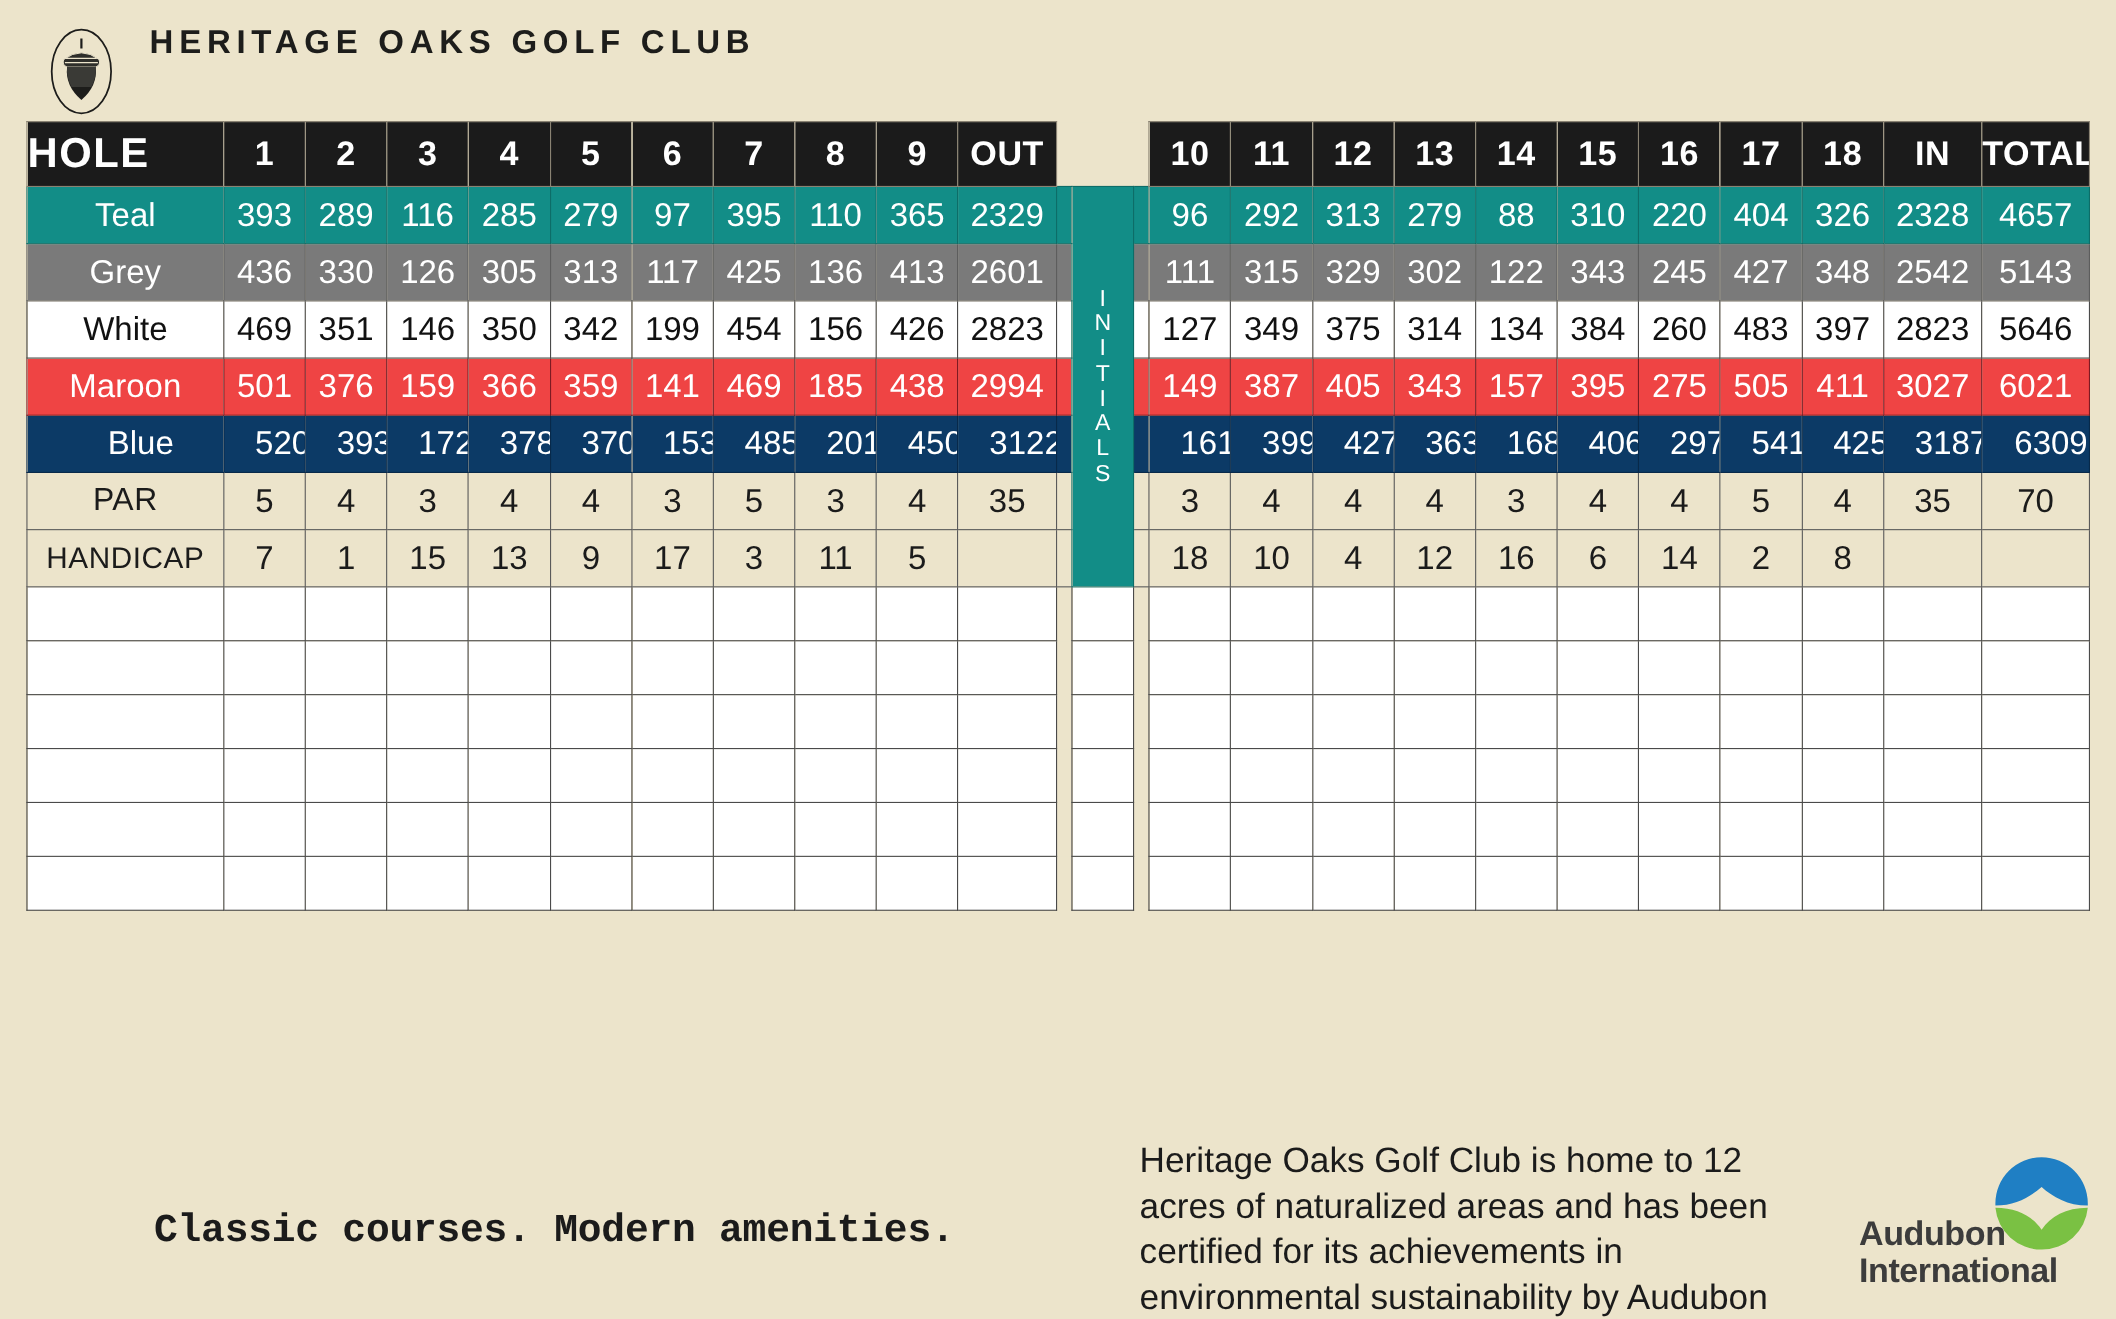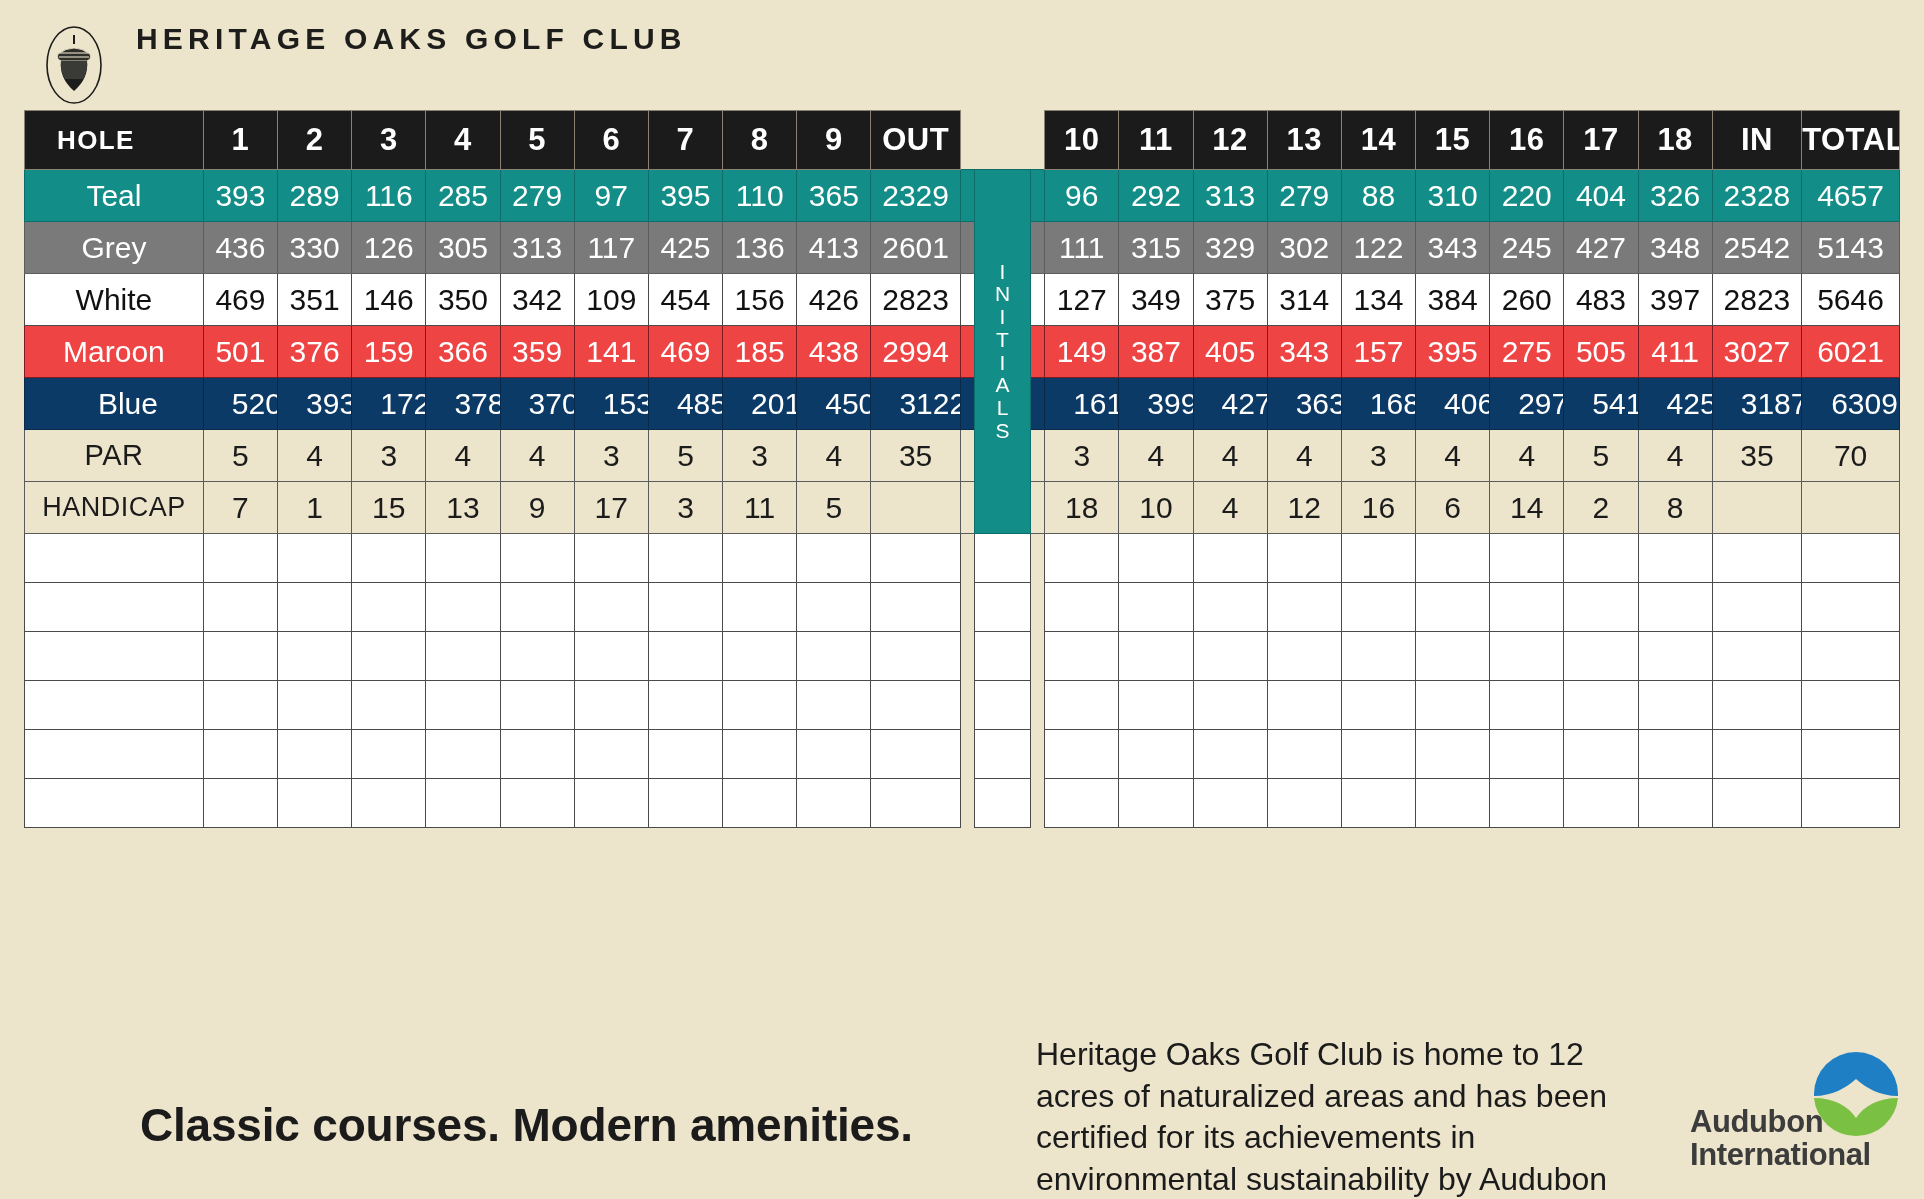--- a/index.html
+++ b/index.html
@@ -54,21 +54,21 @@
   col.c-init{width:55px;}
   col.c-gap{width:14px;}
   col.c-total{width:96px;}
 
   
   tr.hdr td{
     background:#1b1b1b;color:#ffffff;
     font-size:31px;font-weight:600;letter-spacing:.5px;
     height:58px;border-color:#8a8373;
   }
-  tr.hdr td.lbl{ text-align:left;padding-left:32px;letter-spacing:1.4px;font-size:26px;}
+  tr.hdr td.lbl{ text-align:left;padding-left:0;letter-spacing:1.4px;font-size:38px;}
   tr.hdr td.initcell{background:#ece4cb;border:none;}
   tr.hdr td.gapcell{background:#ece4cb;border:none;}
 
   
   td.lbl{text-align:left;padding-left:14px;font-size:29px;font-weight:400;}
   tr.teal td{background:#128d87;color:#fff;border-color:#0d6d68;}
   tr.grey td{background:#7a7a7a;color:#fff;border-color:#5d5d5d;}
   tr.white td{background:#ffffff;color:#111;border-color:#4a4a4a;}
   tr.maroon td{background:#ef4444;color:#fff;border-color:#7d1a22;}
   tr.blue td{background:#0c3a66;color:#fff;border-color:#08294a;padding-left:28px;}
@@ -95,23 +95,23 @@
   
   tr.blank td{background:#ffffff;height:48px;border-color:#4a4a4a;}
   tr.blank td.gapcell{background:#ece4cb;border:none;}
 
   
   .footer{
     position:absolute;left:0;top:1020px;width:1924px;height:179px;
   }
   .tagline{
     position:absolute;left:140px;top:78px;
-    font-size:46px;font-weight:700;color:#1b1b1b;
+    font-size:36px;font-weight:700;color:#1b1b1b;
     letter-spacing:-0.2px;
-    font-family:Liberation Sans, sans-serif;
+    font-family:Liberation Mono, monospace;
   }
   .blurb{
     position:absolute;left:1036px;top:14px;width:580px;
     font-size:32px;line-height:1.30;color:#1b1b1b;
     font-family:"Liberation Sans", sans-serif;
   }
   .audubon{
     position:absolute;left:1690px;top:28px;width:220px;height:130px;
   }
   .aud-name{
@@ -263,21 +263,21 @@
             <td>2542</td>
             <td>5143</td>
           </tr>
           <tr class="white">
             <td class="lbl">White</td>
             <td>469</td>
             <td>351</td>
             <td>146</td>
             <td>350</td>
             <td>342</td>
-            <td>109</td>
+            <td>199</td>
             <td>454</td>
             <td>156</td>
             <td>426</td>
             <td>2823</td>
             <td class="gapcell"></td>
             <td class="gapcell"></td>
             <td>127</td>
             <td>349</td>
             <td>375</td>
             <td>314</td>

